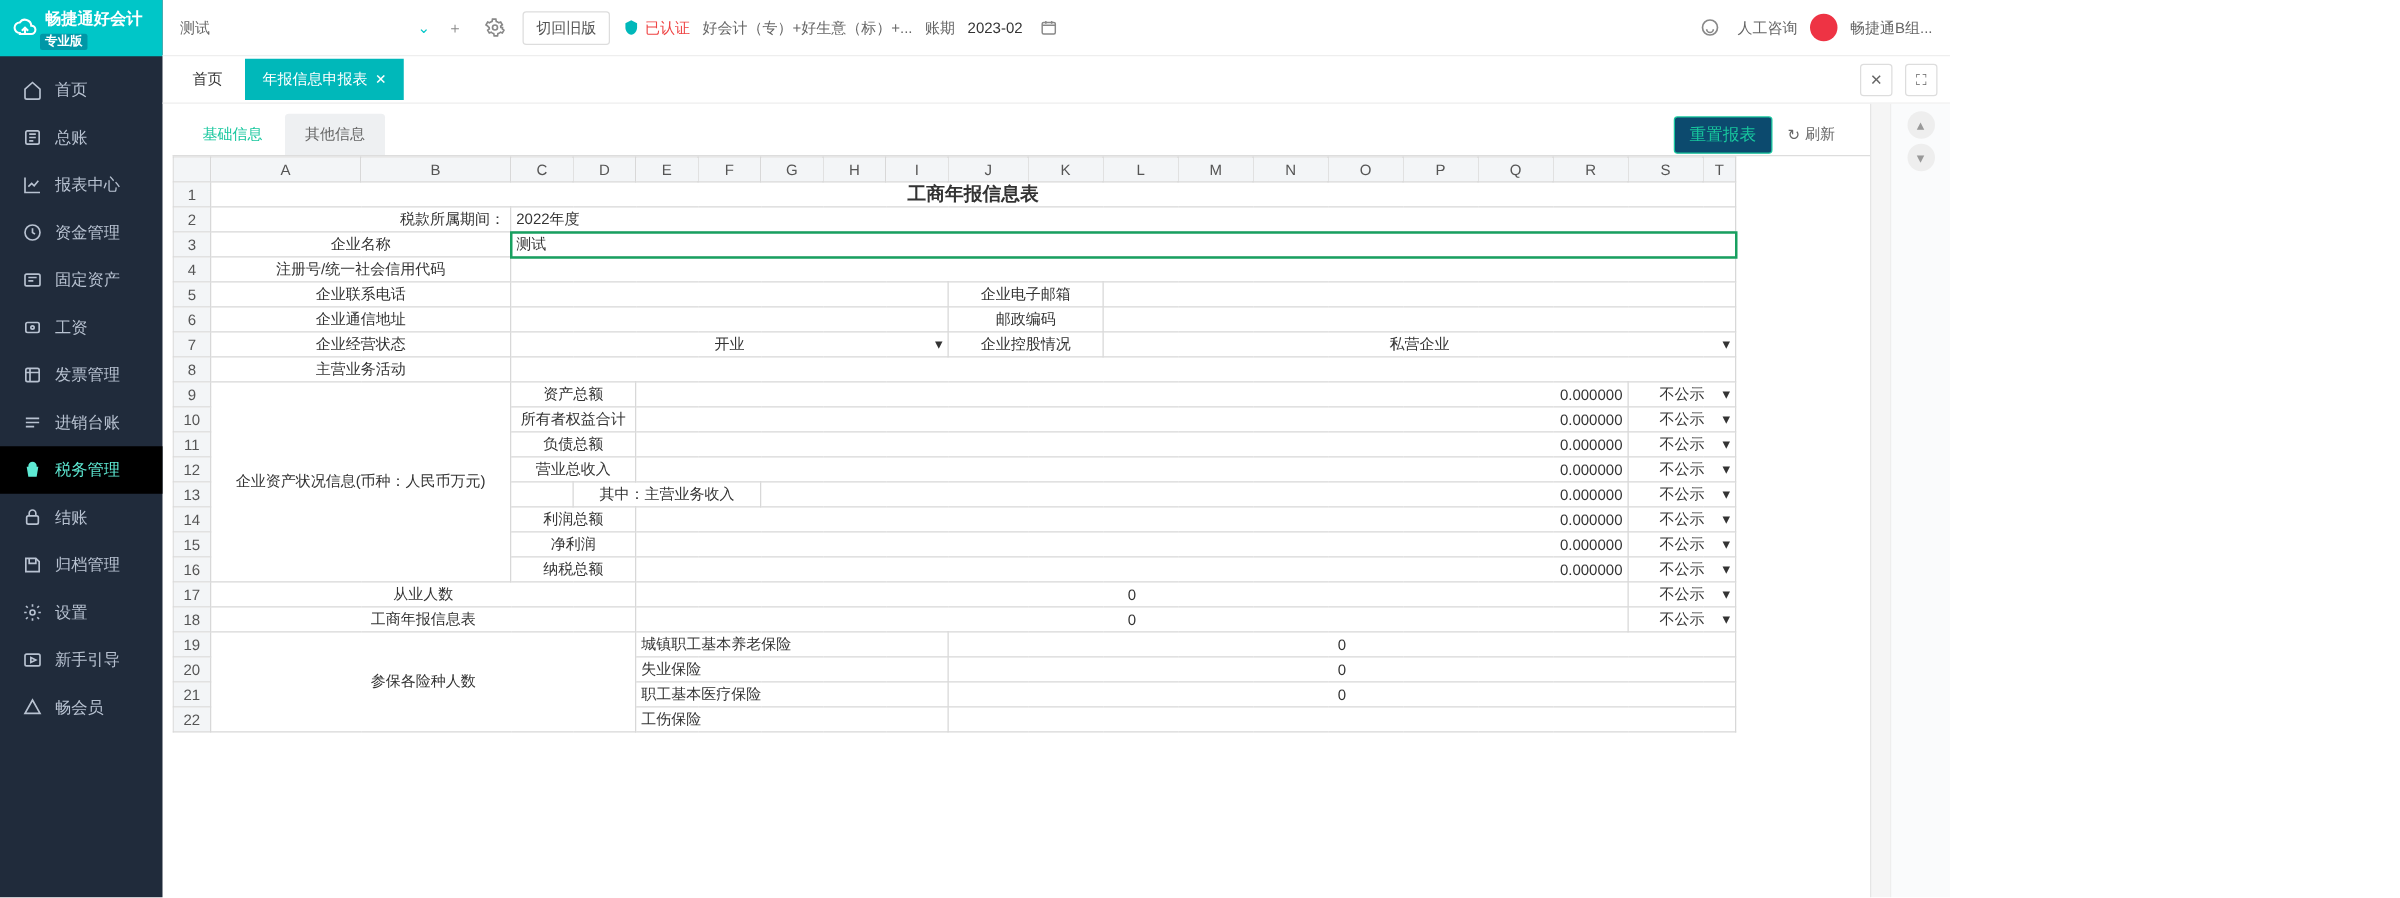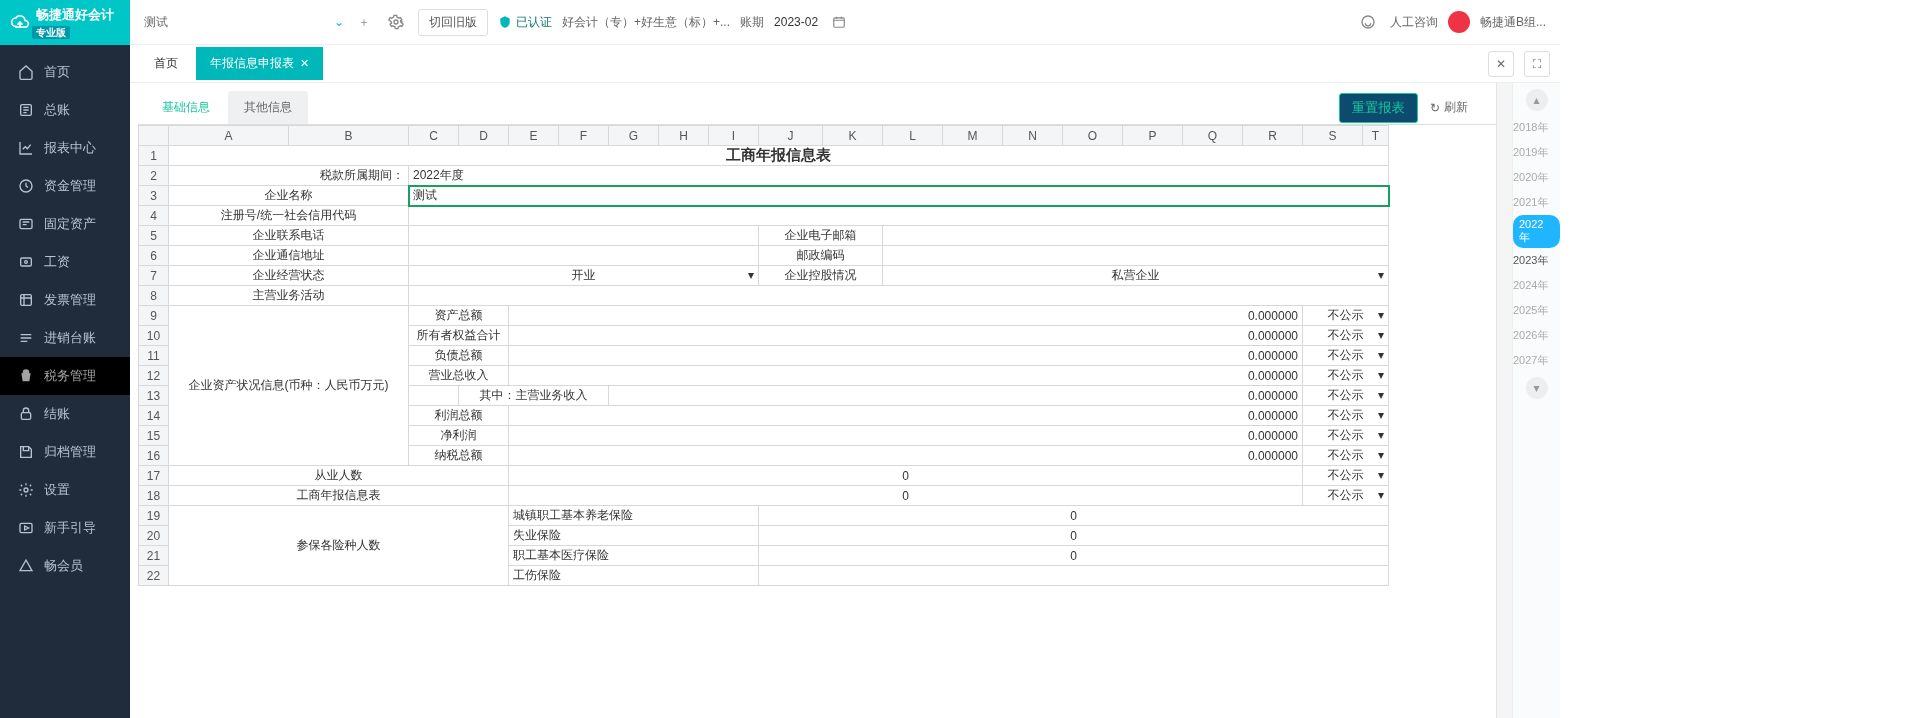--- a/index.html
+++ b/index.html
@@ -3,29 +3,29 @@
 <meta charset="utf-8">
 <style>
 *{box-sizing:border-box;margin:0;padding:0;font-family:"Microsoft YaHei",Arial,sans-serif}
 body{font-size:12px;color:#333;background:#fff;overflow:hidden}
 .app{display:flex;height:718px;width:1560px}
 .sidebar{width:130px;background:#202b3b;color:#b8c2d1;flex-shrink:0;display:flex;flex-direction:column}
 .logo{height:45px;background:#00c6c8;color:#fff;display:flex;align-items:center;padding:0 10px;gap:6px;font-size:13px;font-weight:bold}
 .logo-sub{background:#0097a7;font-size:10px;padding:1px 4px;border-radius:2px;margin-left:-4px}
 .nav{flex:1;padding-top:8px}
 .nav-item{display:flex;align-items:center;gap:10px;padding:10px 18px;cursor:pointer;font-size:13px}
-.nav-item.active{background:#000;color:#a3a3a3}
+.nav-item.active{background:#000;color:#5eead4}
 .nav-item .icon{width:16px;height:16px;display:inline-flex;align-items:center;justify-content:center}
 .main{flex:1;display:flex;flex-direction:column;min-width:0}
 .topbar{height:45px;border-bottom:1px solid #eee;display:flex;align-items:center;padding:0 14px;gap:10px}
 .company-select{width:200px;display:flex;align-items:center;justify-content:space-between;color:#666;cursor:pointer}
 .chev{color:#00c6c8}
 .tb-icon{color:#888;cursor:pointer;padding:4px}
 .old-btn{border:1px solid #ddd;border-radius:3px;padding:4px 10px;color:#555;cursor:pointer}
-.verified{color:#0f766e;display:flex;align-items:center;gap:4px}
+.verified{color:#ef4444;display:flex;align-items:center;gap:4px}
 .tb-text{color:#666}
 .tb-spacer{flex:1}
 .avatar{width:22px;height:22px;border-radius:50%;background:#e34;display:inline-block}
 .tabsbar{height:38px;display:flex;align-items:center;border-bottom:1px solid #eee;padding:0 10px;gap:4px}
 .tab{padding:8px 14px;color:#555;cursor:pointer;display:flex;align-items:center;gap:6px}
 .tab.home{color:#333}
 .tab.active{background:#00b8ba;color:#fff}
 .tab .x{font-size:11px}
 .tabs-right{margin-left:auto;display:flex;align-items:center;gap:10px}
 .sq-btn{border:1px solid #ddd;width:26px;height:26px;display:flex;align-items:center;justify-content:center;cursor:pointer;border-radius:3px;color:#666}
@@ -444,29 +444,17 @@
                   <td colspan="5" class="">工伤保险</td>
                   <td colspan="11" class="sel-cell"></td>
                 </tr>
               </tbody>
             </table>
         </div>
       </div>
       <div class="scrollbar-v"></div>
       <div class="year-rail">
         <div class="rail-btn">▴</div>
-        <div id="years">
-            <div class="year">2018年</div>
-            <div class="year">2019年</div>
-            <div class="year">2020年</div>
-            <div class="year">2021年</div>
-            <div class="year active">2022年</div>
-            <div class="year near">2023年</div>
-            <div class="year">2024年</div>
-            <div class="year">2025年</div>
-            <div class="year">2026年</div>
-            <div class="year">2027年</div>
-          </div>
         <div class="rail-btn">▾</div>
       </div>
     </div>
   </div>
 </div>
 
 </body></html>

